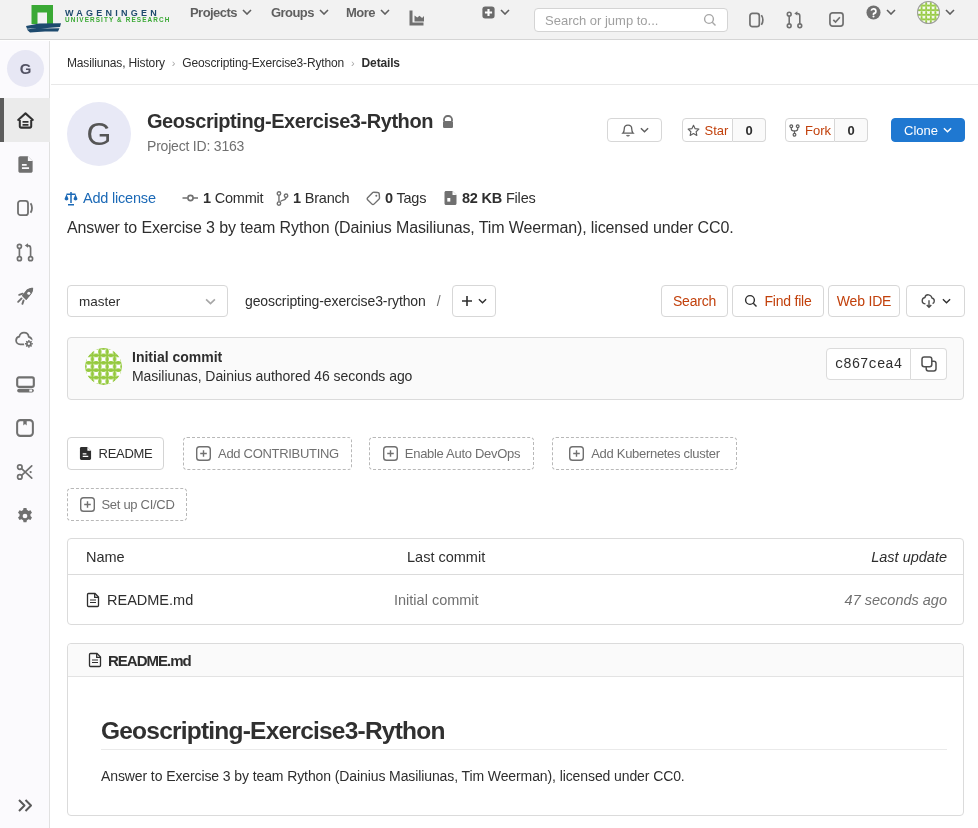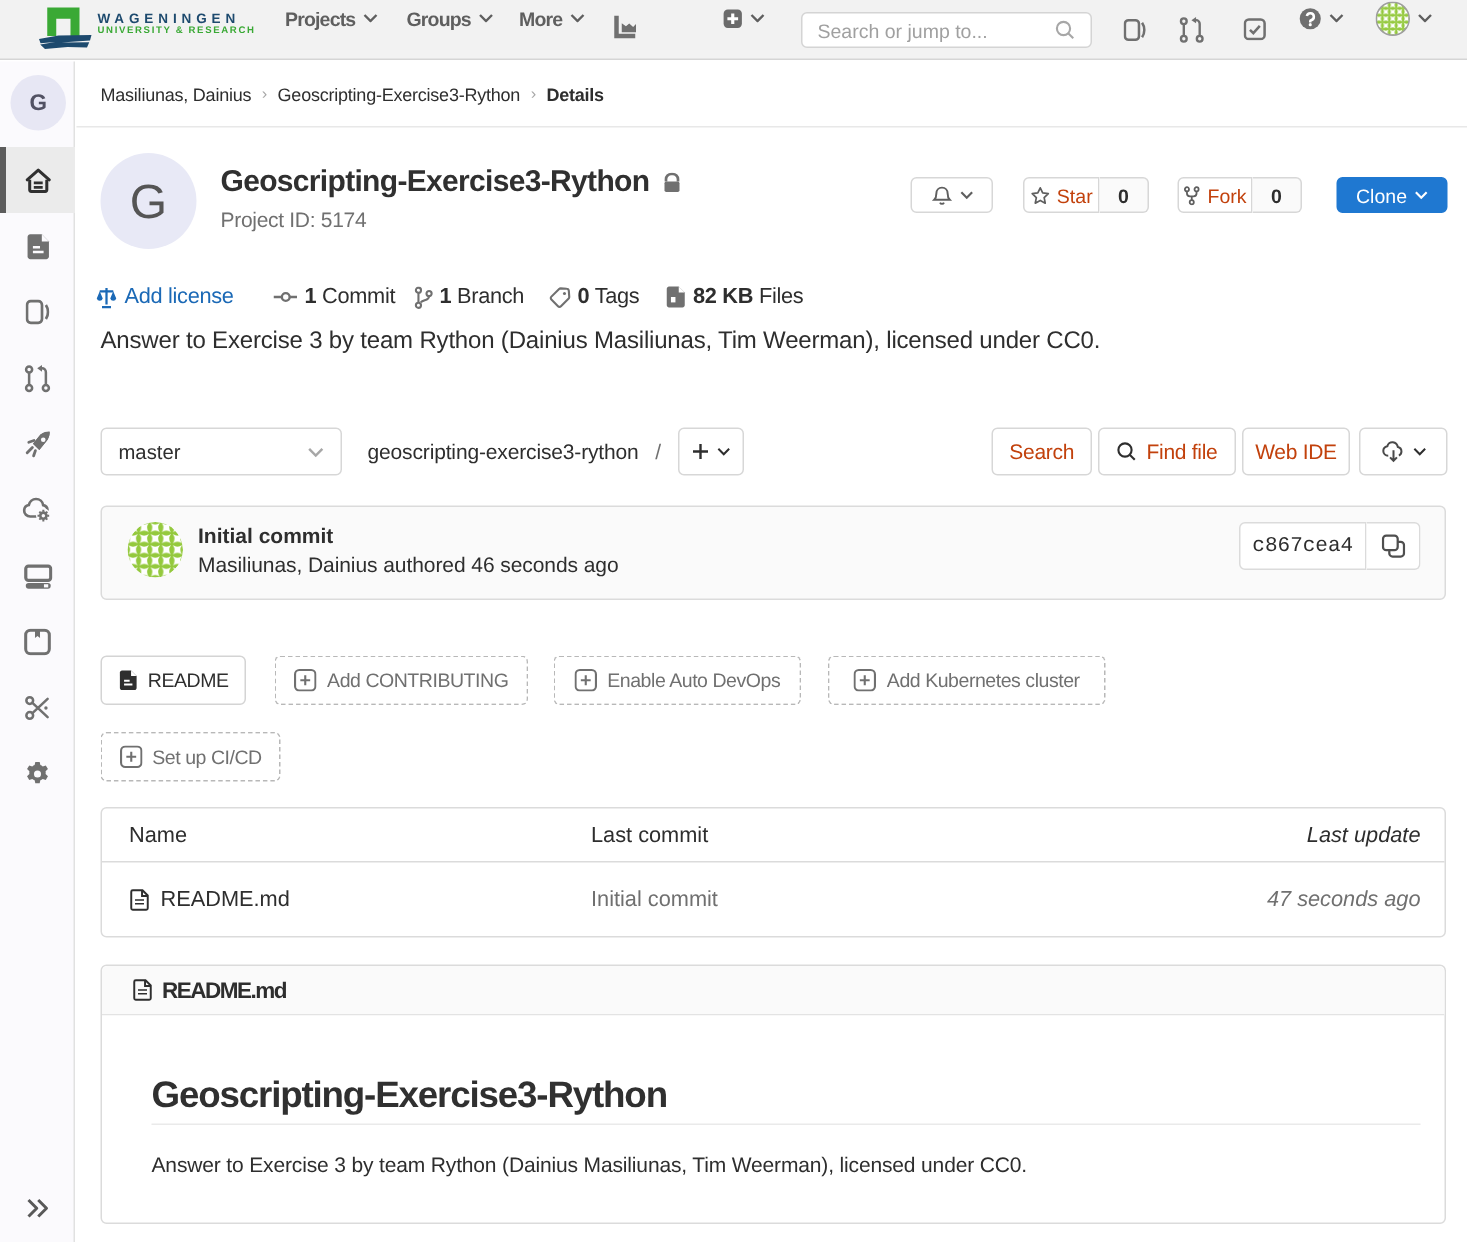--- a/index.html
+++ b/index.html
@@ -50,21 +50,21 @@
 .sha-box { height:32px; width:85px; background:#fff; border:1px solid #dbdbdb; border-radius:4px 0 0 4px; font-family:"Liberation Mono",monospace; font-size:14px; color:#2e2e2e; display:flex; align-items:center; justify-content:center; }
 .copy-btn { height:32px; width:36px; background:#fff; border:1px solid #dbdbdb; border-left:none; border-radius:0 4px 4px 0; display:flex; align-items:center; justify-content:center; }
 
 .fbtn-row { position:absolute; left:16px; display:flex; }
 .fbtn { height:33px; border-radius:4px; background:#fff; font-size:13px; letter-spacing:-0.3px; display:inline-flex; align-items:center; justify-content:center; }
 .fbtn svg { margin-right:7px; }
 .fbtn.solid { border:1px solid #d4d4d4; color:#2e2e2e; }
 .fbtn.dash { border:1px dashed #b8b8b8; color:#707070; }
 
 .tree-table { position:absolute; left:16px; top:497px; width:897px; border:1px solid #dbdbdb; border-radius:4px; font-size:14.5px; }
-.tt-head { height:36px; display:flex; align-items:center; border-bottom:1px solid #dbdbdb; color:#2e2e2e; }
+.tt-head { height:36px; display:flex; align-items:center; border-bottom:1px solid #dbdbdb; color:#2e2e2e;gap:13px; }
 .tt-row { height:49px; display:flex; align-items:center; color:#2e2e2e; }
 .col-name { padding-left:18px; width:326px; display:flex; align-items:center; }
 .col-commit { width:420px; }
 .col-update { margin-left:auto; padding-right:16px; text-align:right;font-style:italic; }
 .gray { color:#707070; }
 
 .readme { position:absolute; left:16px; top:602px; width:897px; height:173px; border:1px solid #dbdbdb; border-radius:4px; background:#fff; }
 .readme-head { height:33px; background:#fafafa; border-bottom:1px solid #e3e3e3; border-radius:4px 4px 0 0; display:flex; align-items:center; padding-left:20px; font-size:15px; letter-spacing:-1px; font-weight:bold; color:#2e2e2e; }
 .readme-body { padding:40px 16px 0 33px; }
 .readme-body h1 { font-size:24.5px; letter-spacing:-0.78px; font-weight:bold; color:#303030; padding-bottom:4px; border-bottom:1px solid #eaeaea; }
@@ -231,35 +231,35 @@
         <circle cx="8" cy="8" r="2.1" fill="#fbfafd"></circle>
       </svg>
   </div>
   <svg style="position:absolute;left:17px;bottom:15px" width="16" height="15" viewBox="0 0 16 14">
       <path d="M2 1.5l5.5 5.5L2 12.5M8.5 1.5L14 7l-5.5 5.5" fill="none" stroke="#595959" stroke-width="2" stroke-linejoin="round"></path>
     </svg>
 </div>
 
 <div class="main">
   <div class="breadcrumbs">
-    <span>Masiliunas, Dainius</span>
+    <span>Masiliunas, History</span>
       <span class="sep">›</span>
     <span>Geoscripting-Exercise3-Rython</span>
       <span class="sep">›</span>
     <span style="font-weight:bold">Details</span>
   </div>
 
   <div class="proj-avatar">G</div>
   <div class="proj-title">Geoscripting-Exercise3-Rython
     <svg style="margin-left:9px" width="12" height="14" viewBox="0 0 12 14">
         <path d="M2 6V4.5C2 2.6 3.6 1 5.5 1h1C8.4 1 10 2.6 10 4.5V6" fill="none" stroke="#707070" stroke-width="1.8"></path>
         <rect x="1" y="6" width="10" height="7" rx="1.2" fill="#707070"></rect>
       </svg>
   </div>
-  <div class="proj-id">Project ID: 5174</div>
+  <div class="proj-id">Project ID: 3163</div>
 
   <div class="hdr-btns" style="left:556px">
     <span class="btn btn-sm" style="width:55px">
       <svg width="14" height="15" viewBox="0 0 16 16">
           <path d="M8 1.8c2.6 0 4.3 2 4.3 4.4 0 3.1 1 4.2 1.6 4.8H2.1c.6-.6 1.6-1.7 1.6-4.8C3.7 3.8 5.4 1.8 8 1.8z" fill="none" stroke="#5f5f5f" stroke-width="1.5"></path>
           <path d="M6.5 13.2a1.6 1.6 0 003 0" fill="none" stroke="#5f5f5f" stroke-width="1.4"></path>
         </svg>
       <svg class="caret" width="9" height="6" viewBox="0 0 10 6">
           <path d="M1 1l4 4 4-4" fill="none" stroke="#5f5f5f" stroke-width="1.6"></path>
         </svg>

